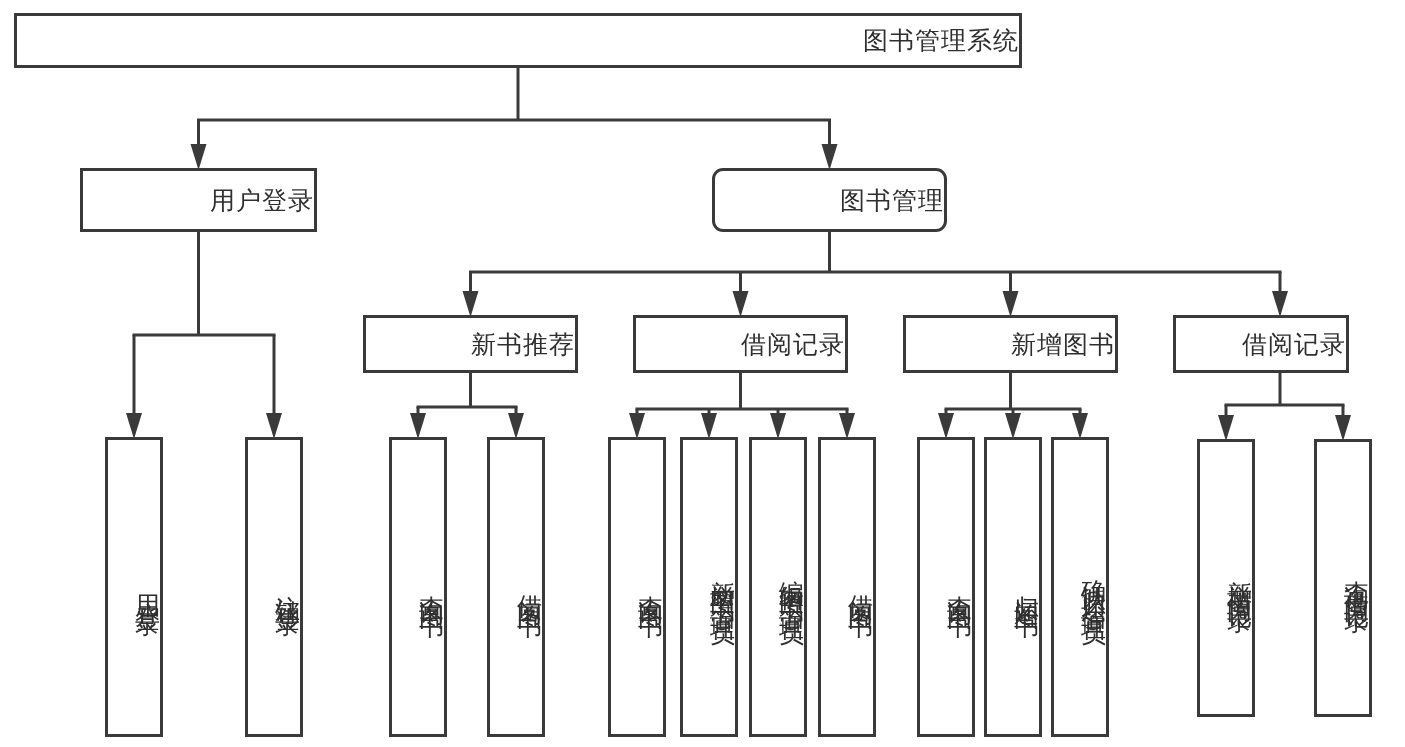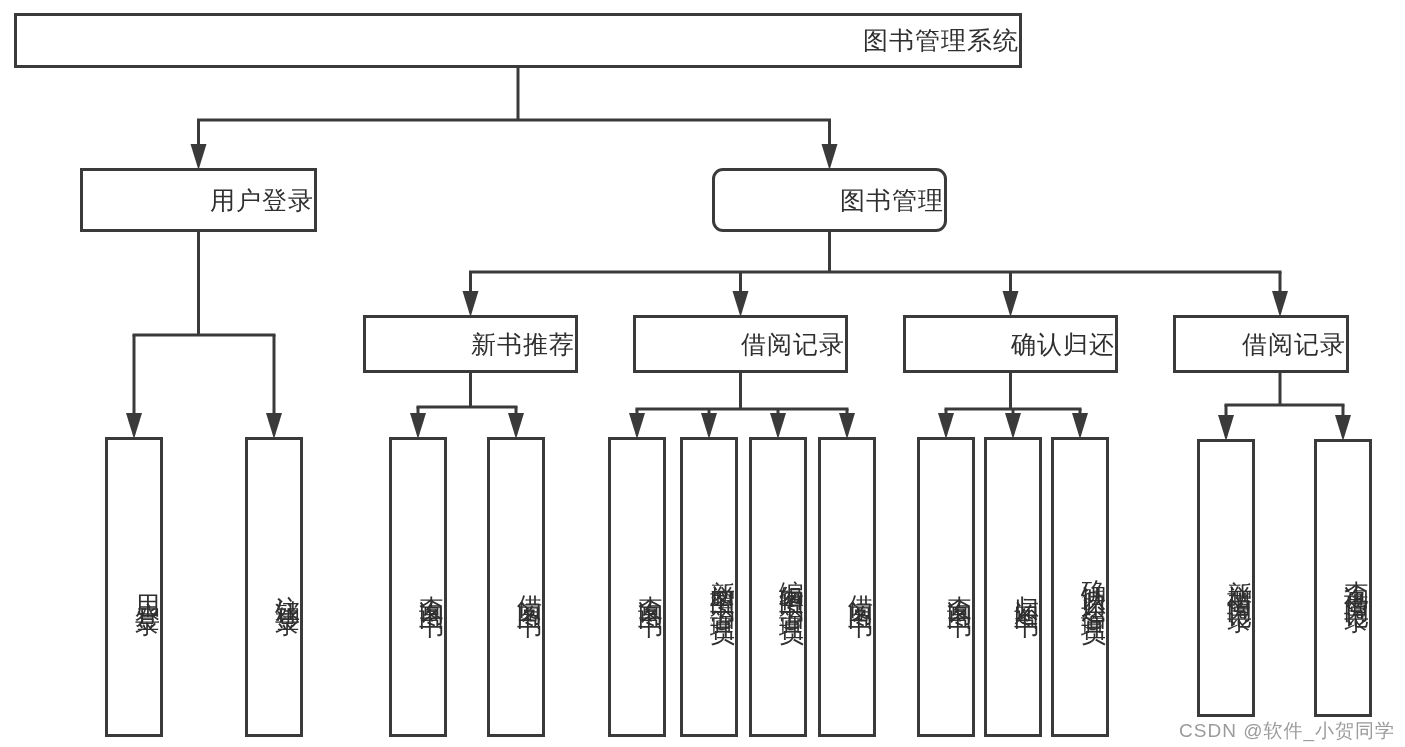--- a/index.html
+++ b/index.html
@@ -119,21 +119,21 @@
       <div class="node h" style="left: 712px; top: 168px; width: 235px; height: 64px; border-radius: 11px;">
         <span>图书管理</span>
       </div>
       <div class="node h" style="left: 363px; top: 315px; width: 215px; height: 58px;">
         <span>新书推荐</span>
       </div>
       <div class="node h" style="left: 633px; top: 315px; width: 215px; height: 58px;">
         <span>借阅记录</span>
       </div>
       <div class="node h" style="left: 903px; top: 315px; width: 215px; height: 58px;">
-        <span>确认归还</span>
+        <span>新增图书</span>
       </div>
       <div class="node h" style="left: 1173px; top: 315px; width: 176px; height: 58px;">
         <span>借阅记录</span>
       </div>
       <div class="node v" style="left: 105px; top: 437px; width: 58px; height: 300px;">
         <span>用户登录</span>
       </div>
       <div class="node v" style="left: 245px; top: 437px; width: 58px; height: 300px;">
         <span>注销登录</span>
       </div>
@@ -164,14 +164,13 @@
       <div class="node v" style="left: 1051px; top: 437px; width: 58px; height: 300px;">
         <span>确认归还（管理员）</span>
       </div>
       <div class="node v" style="left: 1197px; top: 439px; width: 58px; height: 278px;">
         <span>新增借阅记录</span>
       </div>
       <div class="node v" style="left: 1314px; top: 439px; width: 58px; height: 278px;">
         <span>查询借阅记录</span>
       </div>
     </div>
-  <div id="watermark">CSDN @软件_小贺同学</div>
 </div>
 
 </body></html>

